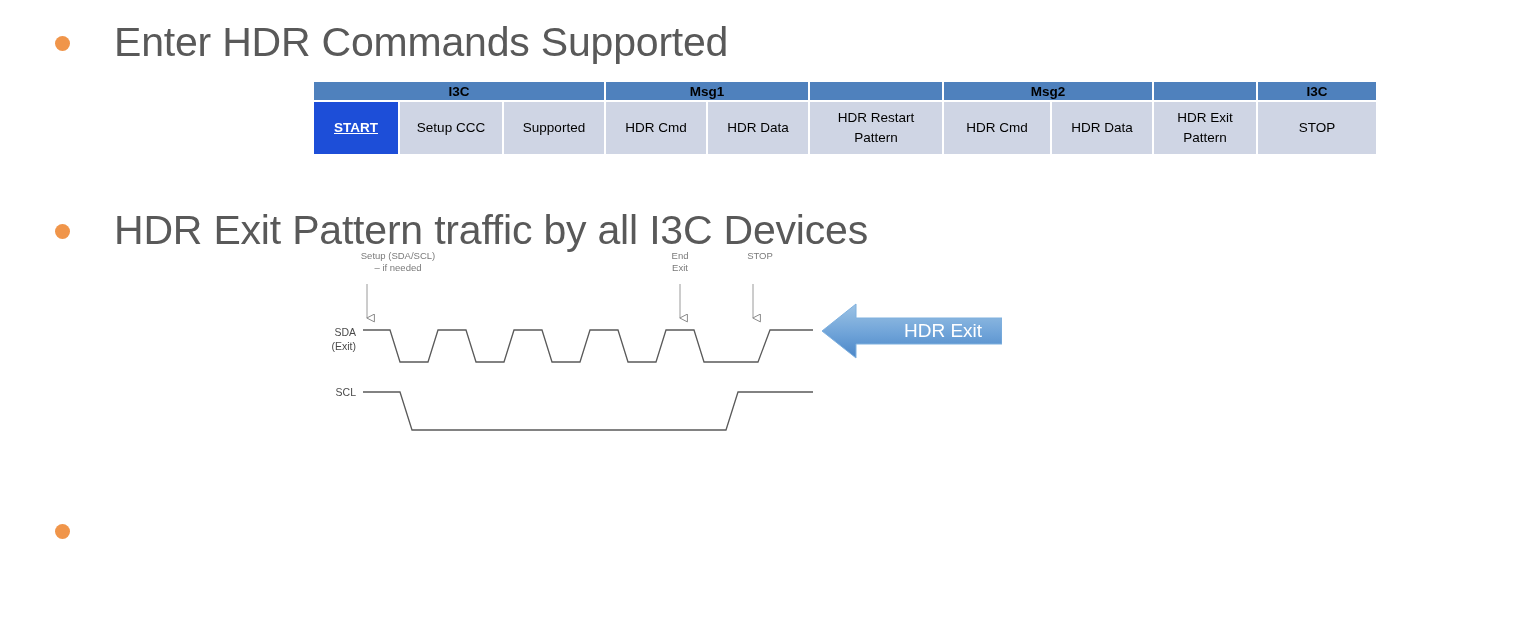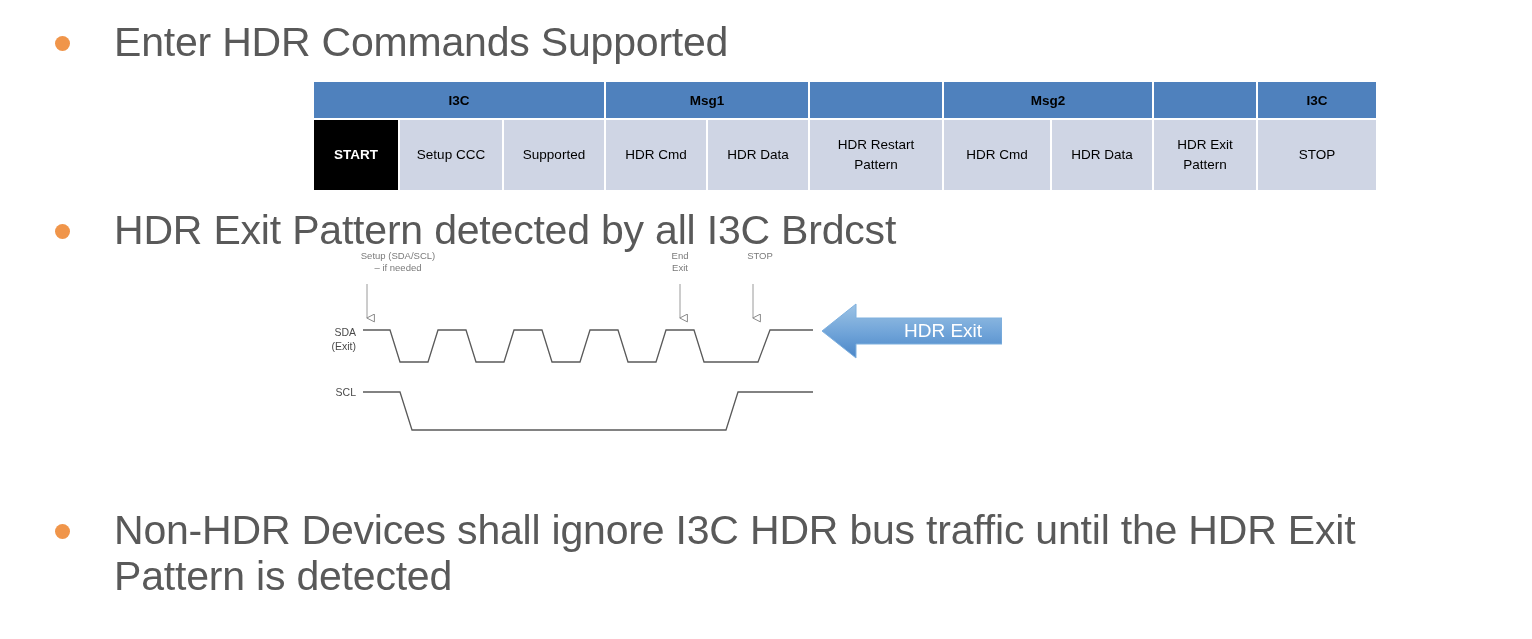--- a/index.html
+++ b/index.html
@@ -32,43 +32,44 @@
   #bullet2{left:55px;top:208px;}
   #bullet2 .bullet-dot{margin:16px 44px 0 0;}
   #bullet3{left:55px;top:508px;width:1460px;}
   #bullet3 .bullet-dot{margin:16px 44px 0 0;}
   #bullet3 .bullet-text{max-width:1390px;}
 
   
   .tbl-wrap{position:absolute;left:312px;top:80px;}
   table.timing{border-collapse:separate;border-spacing:2px;table-layout:fixed;}
   table.timing td{
-    padding:9px;
+    padding:0;
     text-align:center;
     vertical-align:middle;
     font-size:13.5px;
     color:#000000;
   }
   td.hdr{
     background:#4F81BD;
     color:#ffffff;
     font-weight:bold;
     height:18px;
     font-size:13.5px;
   }
   td.hdr.blank{color:#4F81BD;}
   td.cell{
     background:#CFD5E4;
     height:52px;
     line-height:1.45;
   }
   td.cell.start{
-    background:#000000;
+    background:#1d4ed8;
     color:#ffffff;
     font-weight:bold;
+    text-decoration:underline;
   }
 
   
   .wave-wrap{position:absolute;left:318px;top:244px;width:700px;height:205px;}
   .wave-wrap svg{display:block;}
 
   
   .arrow-callout{position:absolute;left:822px;top:302px;width:180px;height:58px;}
   .arrow-label{
     position:absolute;
@@ -128,21 +129,21 @@
               <div>Pattern</div>
             </td>
         <td class="cell">STOP</td>
       </tr>
     </tbody>
       </table>
   </div>
 
   <div class="bullet-row" id="bullet2">
     <div class="bullet-dot"></div>
-    <div class="bullet-text">HDR Exit Pattern detected by all I3C Brdcst</div>
+    <div class="bullet-text">HDR Exit Pattern traffic by all I3C Devices</div>
   </div>
 
   <div class="wave-wrap">
     <svg width="700" height="205" viewBox="0 0 700 205" xmlns="http://www.w3.org/2000/svg">
       <defs>
         <marker id="hollowTri" markerWidth="9" markerHeight="9" refX="4.5" refY="8" orient="auto" markerUnits="userSpaceOnUse">
           <path d="M0.6,0.6 L8.4,0.6 L4.5,8.2 Z" fill="#ffffff" stroke="#8A8A8A" stroke-width="1"></path>
         </marker>
       </defs>
 
@@ -178,17 +179,15 @@
           <stop offset="100%" stop-color="#4A86C8"></stop>
         </linearGradient>
       </defs>
       <path d="M0,29 L34,2 L34,16 L180,16 L180,42 L34,42 L34,56 Z" fill="url(#arrGrad)" stroke="#7FB0DE" stroke-width="1"></path>
     </svg>
     <div class="arrow-label">HDR Exit</div>
   </div>
 
   <div class="bullet-row" id="bullet3">
     <div class="bullet-dot"></div>
-    <div class="bullet-text">Non-HDR Devices shall ignore I3C HDR bus traffic until the HDR Exit
-Pattern is detected</div>
   </div>
 
 </div>
 
 </body></html>

